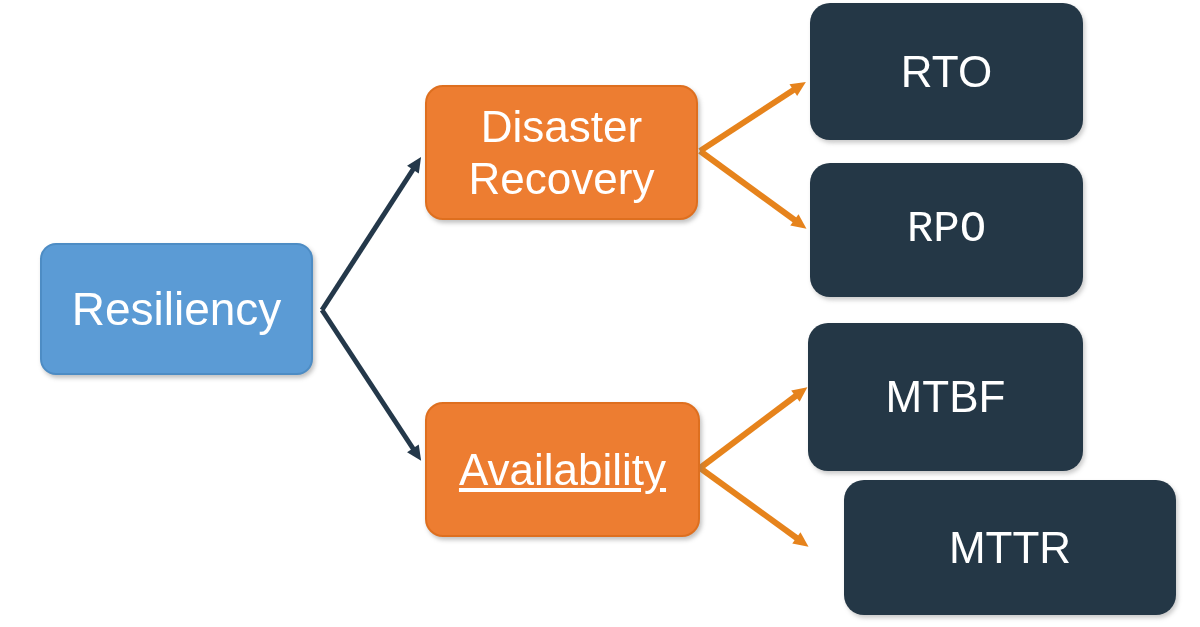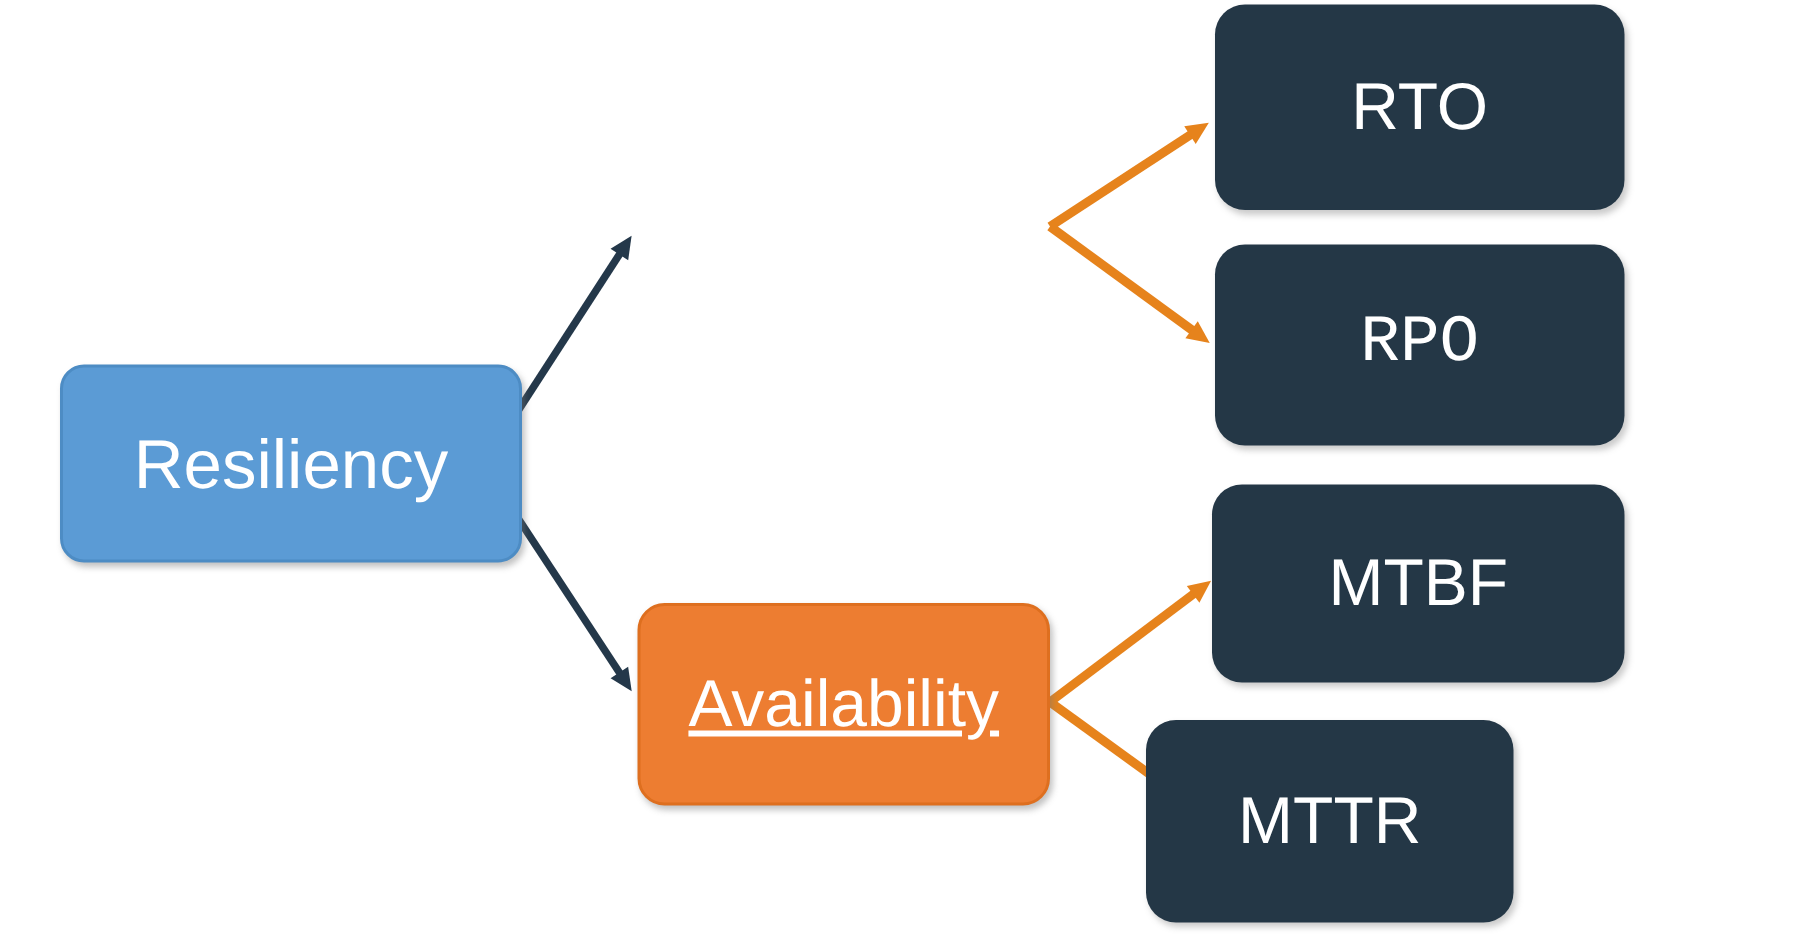--- a/index.html
+++ b/index.html
@@ -28,21 +28,21 @@
     display: flex;
     flex-direction: column;
     align-items: center;
     justify-content: center;
     color: #ffffff;
     text-align: left;
     box-sizing: border-box;
     line-height: 1.18;
   }
   .node-root {
-    left: 40px; top: 243px; width: 308px; height: 132px;
+    left: 40px; top: 243px; width: 273px; height: 132px;
     background: #5B9BD5;
     border: 2px solid #4d8cc4;
     border-radius: 16px;
     font-size: 46px;
     box-shadow: 2px 3px 4px rgba(120,120,120,0.45);
   }
   .node-mid {
     background: #ED7D31;
     border: 2px solid #de6f1f;
     border-radius: 18px;
@@ -52,22 +52,22 @@
   .node-dr { left: 425px; top: 85px; width: 273px; height: 135px; }
   .node-av { left: 425px; top: 402px; width: 275px; height: 135px; text-decoration: underline; }
   .node-leaf {
     background: #243746;
     border-radius: 20px;
     font-size: 44px;
     box-shadow: 2px 3px 4px rgba(140,140,140,0.45);
   }
   .node-rto  { left: 810px; top: 3px;   width: 273px; height: 137px; }
   .node-rpo  { left: 810px; top: 163px; width: 273px; height: 134px; font-family: Liberation Mono, monospace; }
-  .node-mtbf { left: 808px; top: 323px; width: 275px; height: 132px; }
-  .node-mttr { left: 764px; top: 480px; width: 245px; height: 135px; }
+  .node-mtbf { left: 808px; top: 323px; width: 275px; height: 148px; }
+  .node-mttr { left: 844px; top: 480px; width: 332px; height: 135px; }
   .node span { display: block; }
 </style>
 </head>
 <body>
 
 <div class="canvas">
 
   <svg class="arrows" viewBox="0 0 1200 627" xmlns="http://www.w3.org/2000/svg">
     <defs>
       <marker id="headNavy" markerUnits="userSpaceOnUse" markerWidth="20" markerHeight="18" refX="3" refY="8" orient="auto">
@@ -82,20 +82,24 @@
     <line x1="700" y1="151" x2="795" y2="89" stroke="#E6831C" stroke-width="6" marker-end="url(#headOrange)"></line>
     <line x1="700" y1="151" x2="796" y2="221" stroke="#E6831C" stroke-width="6" marker-end="url(#headOrange)"></line>
     <line x1="700" y1="468" x2="797" y2="395" stroke="#E6831C" stroke-width="6" marker-end="url(#headOrange)"></line>
     <line x1="700" y1="468" x2="798" y2="539" stroke="#E6831C" stroke-width="6" marker-end="url(#headOrange)"></line>
   </svg>
 
   <div class="node node-root">
     <span>Resiliency</span>
   </div>
 
+  <div class="node node-mid node-dr">
+    <span>Disaster</span>
+    <span>Recovery</span>
+  </div>
 
   <div class="node node-mid node-av">
     <span>Availability</span>
   </div>
 
   <div class="node node-leaf node-rto">
     <span>RTO</span>
   </div>
 
   <div class="node node-leaf node-rpo">

